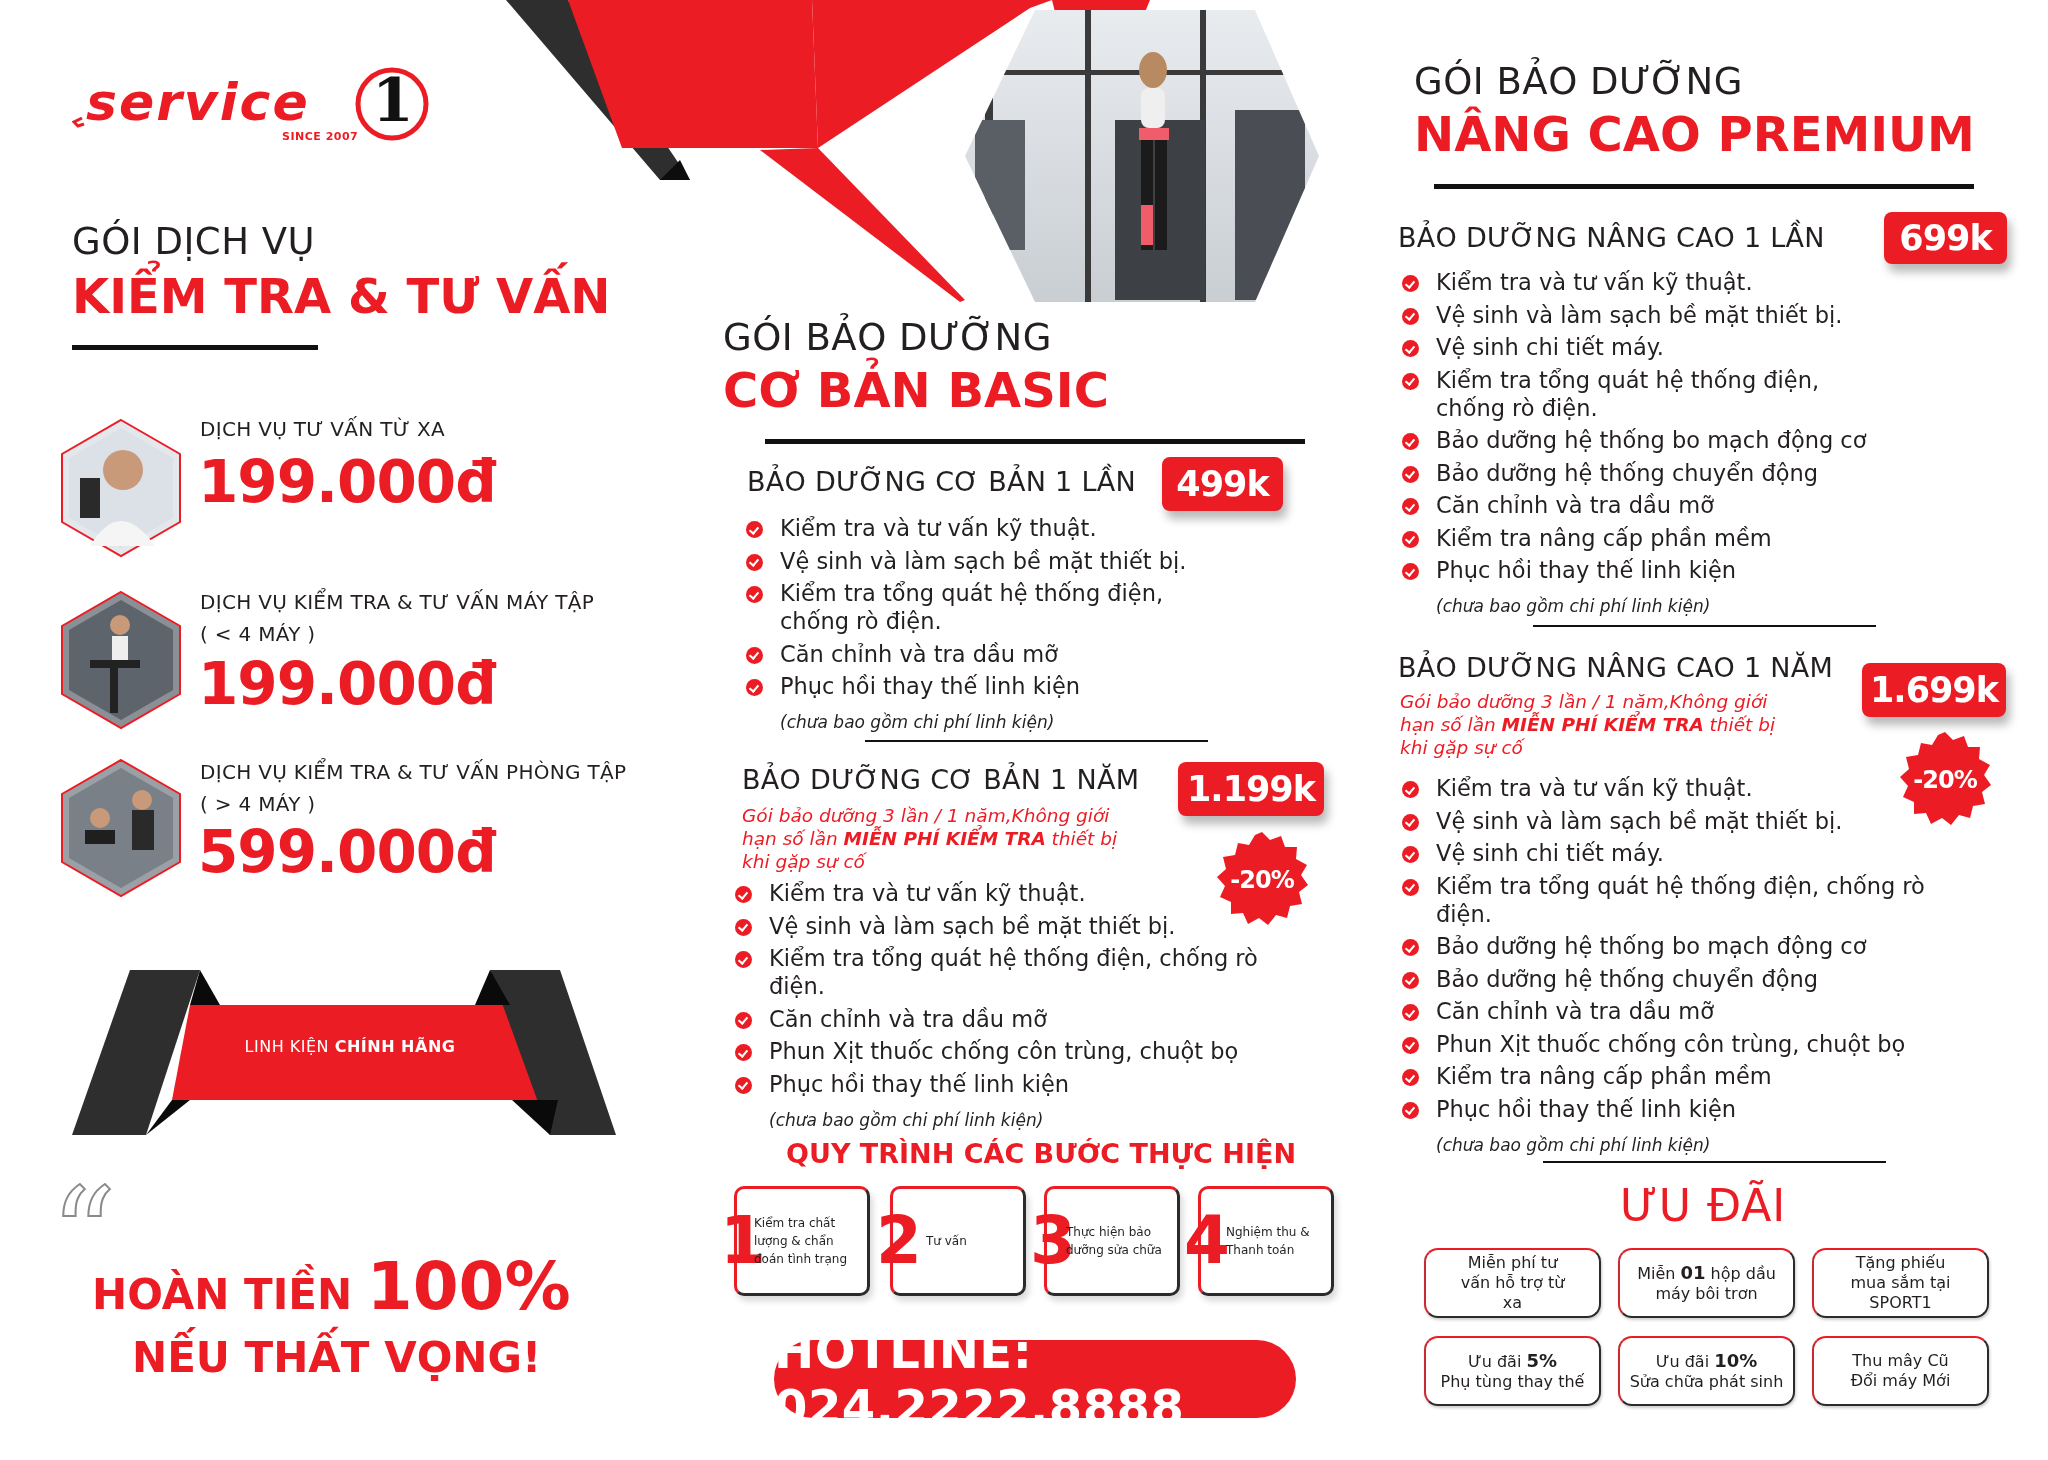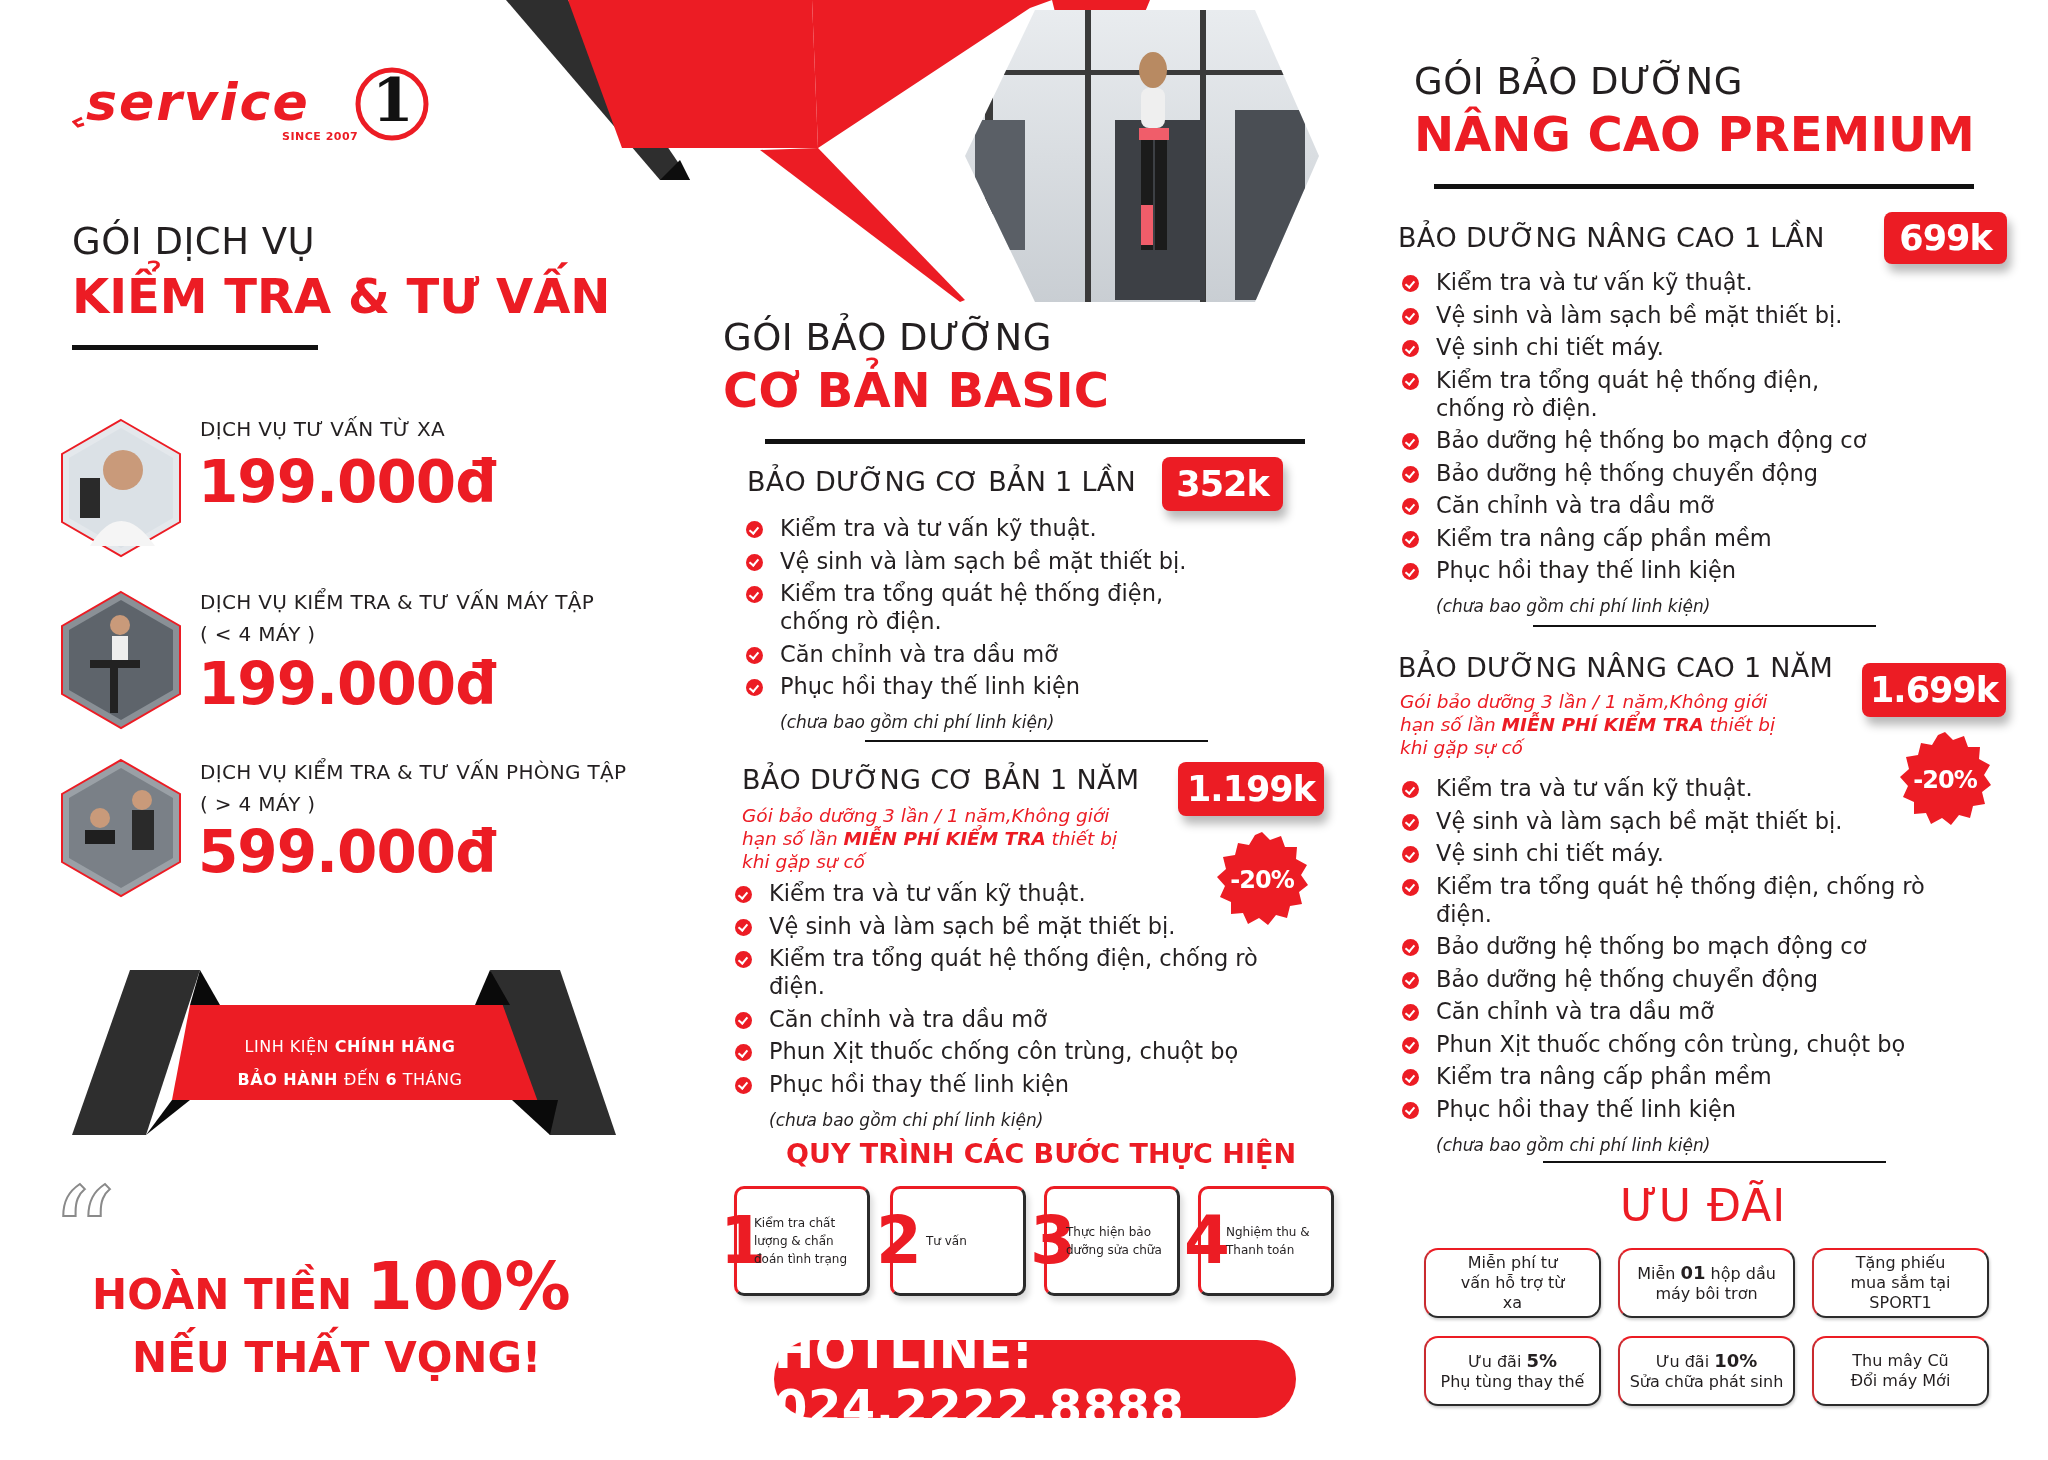--- a/index.html
+++ b/index.html
@@ -133,35 +133,34 @@
   <polygon points="70,5 140,5 86,170 12,170" fill="#2e2e2e"></polygon>
   <polygon points="140,5 160,40 130,40" fill="#0a0a0a"></polygon>
   <polygon points="86,170 130,135 112,135" fill="#0a0a0a"></polygon>
   <polygon points="130,40 450,40 498,135 112,135" fill="#ec1c24"></polygon>
   <polygon points="430,5 500,5 556,170 490,170" fill="#2e2e2e"></polygon>
   <polygon points="430,5 415,40 450,40" fill="#0a0a0a"></polygon>
   <polygon points="490,170 452,135 498,135" fill="#0a0a0a"></polygon>
 </svg>
 <div class="abs" style="left:140px;top:1030px;width:420px;text-align:center;color:#fff;font-size:16px;line-height:33px;letter-spacing:0.5px;">
   <div><span>LINH KIỆN </span><b>CHÍNH HÃNG</b></div>
-  <div><b>BẢO HÀNH </b><span>ĐẾN </span><b>6</b><span> THÁNG</span></div>
 </div>
 
 <div class="abs" style="left:50px;top:1170px;font-size:130px;line-height:130px;color:#fff;-webkit-text-stroke:2px #8a8a8a;font-family:'DejaVu Serif',serif;">“</div>
 <div class="abs hd-red" style="left:92px;top:1252px;font-size:42px;line-height:70px;">
   <span>HOÀN TIỀN </span><span style="font-size:66px;">100%</span>
 </div>
 <div class="abs hd-red" style="left:132px;top:1333px;font-size:42px;">NẾU THẤT VỌNG!</div>
 
 <div class="abs hd-gray" style="left:723px;top:316px;font-size:37px;">GÓI BẢO DƯỠNG</div>
 <div class="abs hd-red" style="left:723px;top:362px;font-size:48px;">CƠ BẢN BASIC</div>
 <div class="rule" style="left:765px;top:439px;width:540px;height:5px;"></div>
 
 <div class="sub-h" style="left:747px;top:466px;">BẢO DƯỠNG CƠ BẢN 1 LẦN</div>
-<div class="badge" style="left:1162px;top:457px;width:121px;height:54px;font-size:35px;">352k</div>
+<div class="badge" style="left:1162px;top:457px;width:121px;height:54px;font-size:35px;">499k</div>
 <ul class="bullets" style="left:744px;top:514px;width:560px;">
   <li><span class="chk"></span><span>Kiểm tra và tư vấn kỹ thuật.</span></li>
   <li><span class="chk"></span><span>Vệ sinh và làm sạch bề mặt thiết bị.</span></li>
   <li style="width:470px;"><span class="chk"></span><span>Kiểm tra tổng quát hệ thống điện, chống rò điện.</span></li>
   <li><span class="chk"></span><span>Căn chỉnh và tra dầu mỡ</span></li>
   <li><span class="chk"></span><span>Phục hồi thay thế linh kiện</span><span class="note">(chưa bao gồm chi phí linh kiện)</span></li>
 </ul>
 
 <div class="rule" style="left:865px;top:740px;width:343px;height:2px;"></div>
 

